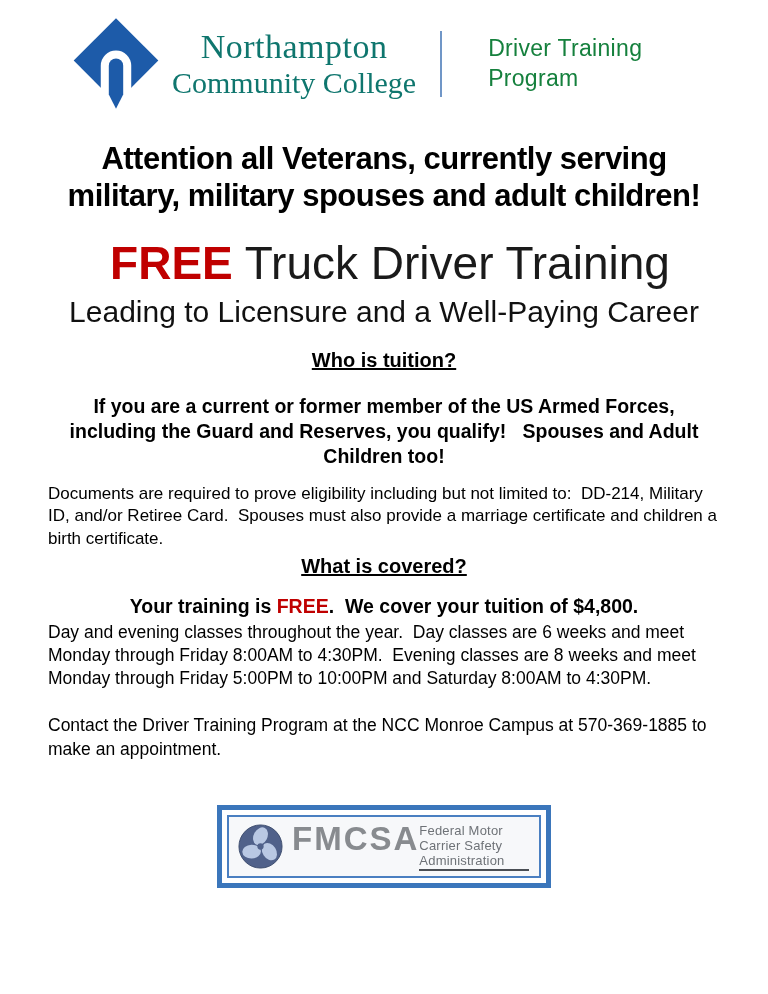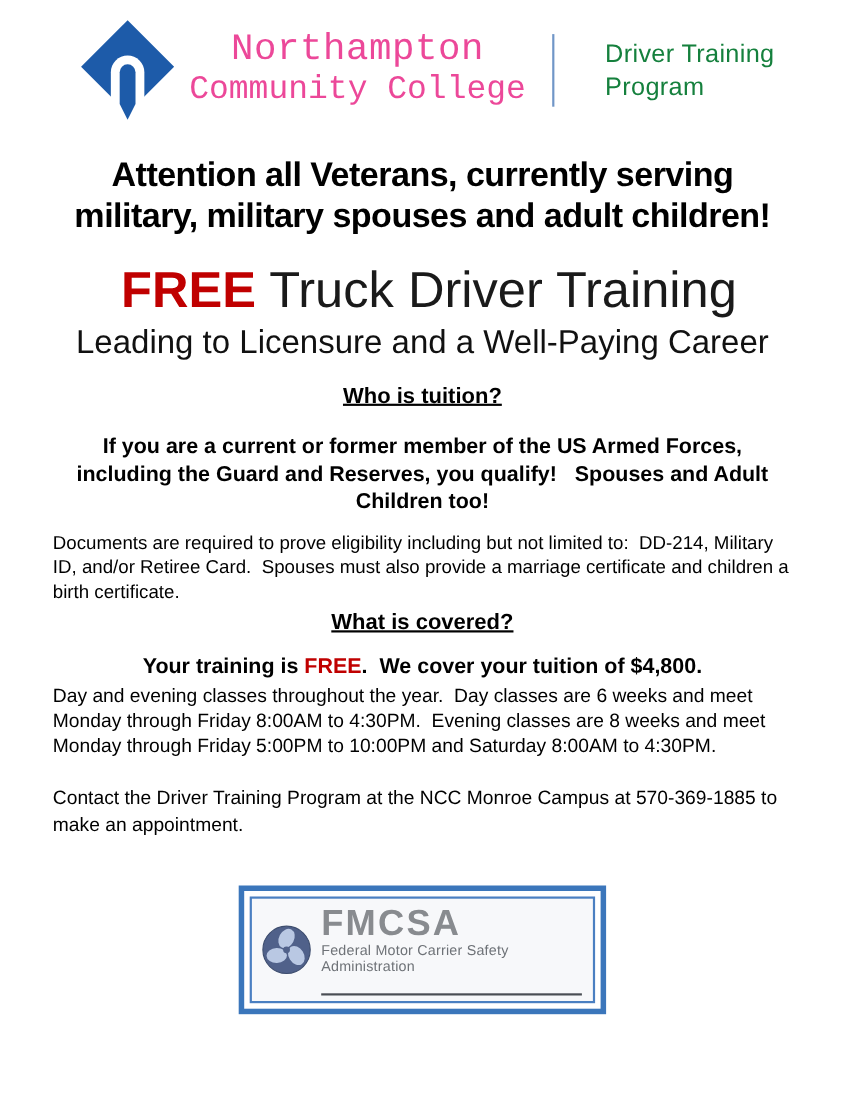--- a/index.html
+++ b/index.html
@@ -14,22 +14,22 @@
   .prewrap { white-space: pre-wrap; }
 
   
   .header {
     display: flex; align-items: center;
     margin: 16px 0 0 72px;
   }
   .logo-mark { width: 88px; height: 96px; flex: 0 0 auto; }
   .logo-text {
     margin-left: 12px;
-    font-family: Liberation Mono, monospace;
-    color: #ec4899;
+    font-family: Liberation Serif, serif;
+    color: #0f766e;
     text-align: center;
     line-height: 1.05;
   }
   .logo-name { font-size: 34px; letter-spacing: 0.5px; }
   .logo-sub  { font-size: 30px; margin-top: 2px; }
   .header-divider {
     width: 2px; height: 66px;
     background: #7096c7;
     margin: 0 20px 0 24px;
   }
@@ -112,34 +112,34 @@
     padding: 5px;
   }
   .fmcsa-inner {
     border: 2px solid #4a7fc1;
     background: #f7f8fa;
     display: flex;
     align-items: center;
     padding: 5px 10px 5px 8px;
   }
   .fmcsa-logo { width: 47px; height: 47px; flex: 0 0 auto; margin-right: 8px; }
-  .fmcsa-text { display: flex; flex-direction: column; }
+  .fmcsa-text { display: flex; }
   .fmcsa-acronym {
     font-size: 33px;
     font-weight: 700;
     color: #888b8f;
     letter-spacing: 2px;
     line-height: 1;
   }
   .fmcsa-fullname {
     font-size: 13px;
     color: #6e7277;
     letter-spacing: 0.2px;
     border-bottom: 2px solid #4a4e54;
-    padding-bottom: 17px;
+    padding-bottom: 1px;
     margin-top: 1px;
   }
 </style>
 </head>
 <body>
 
 <div class="page">
 
   <div class="header">
     <span class="logo-mark">

